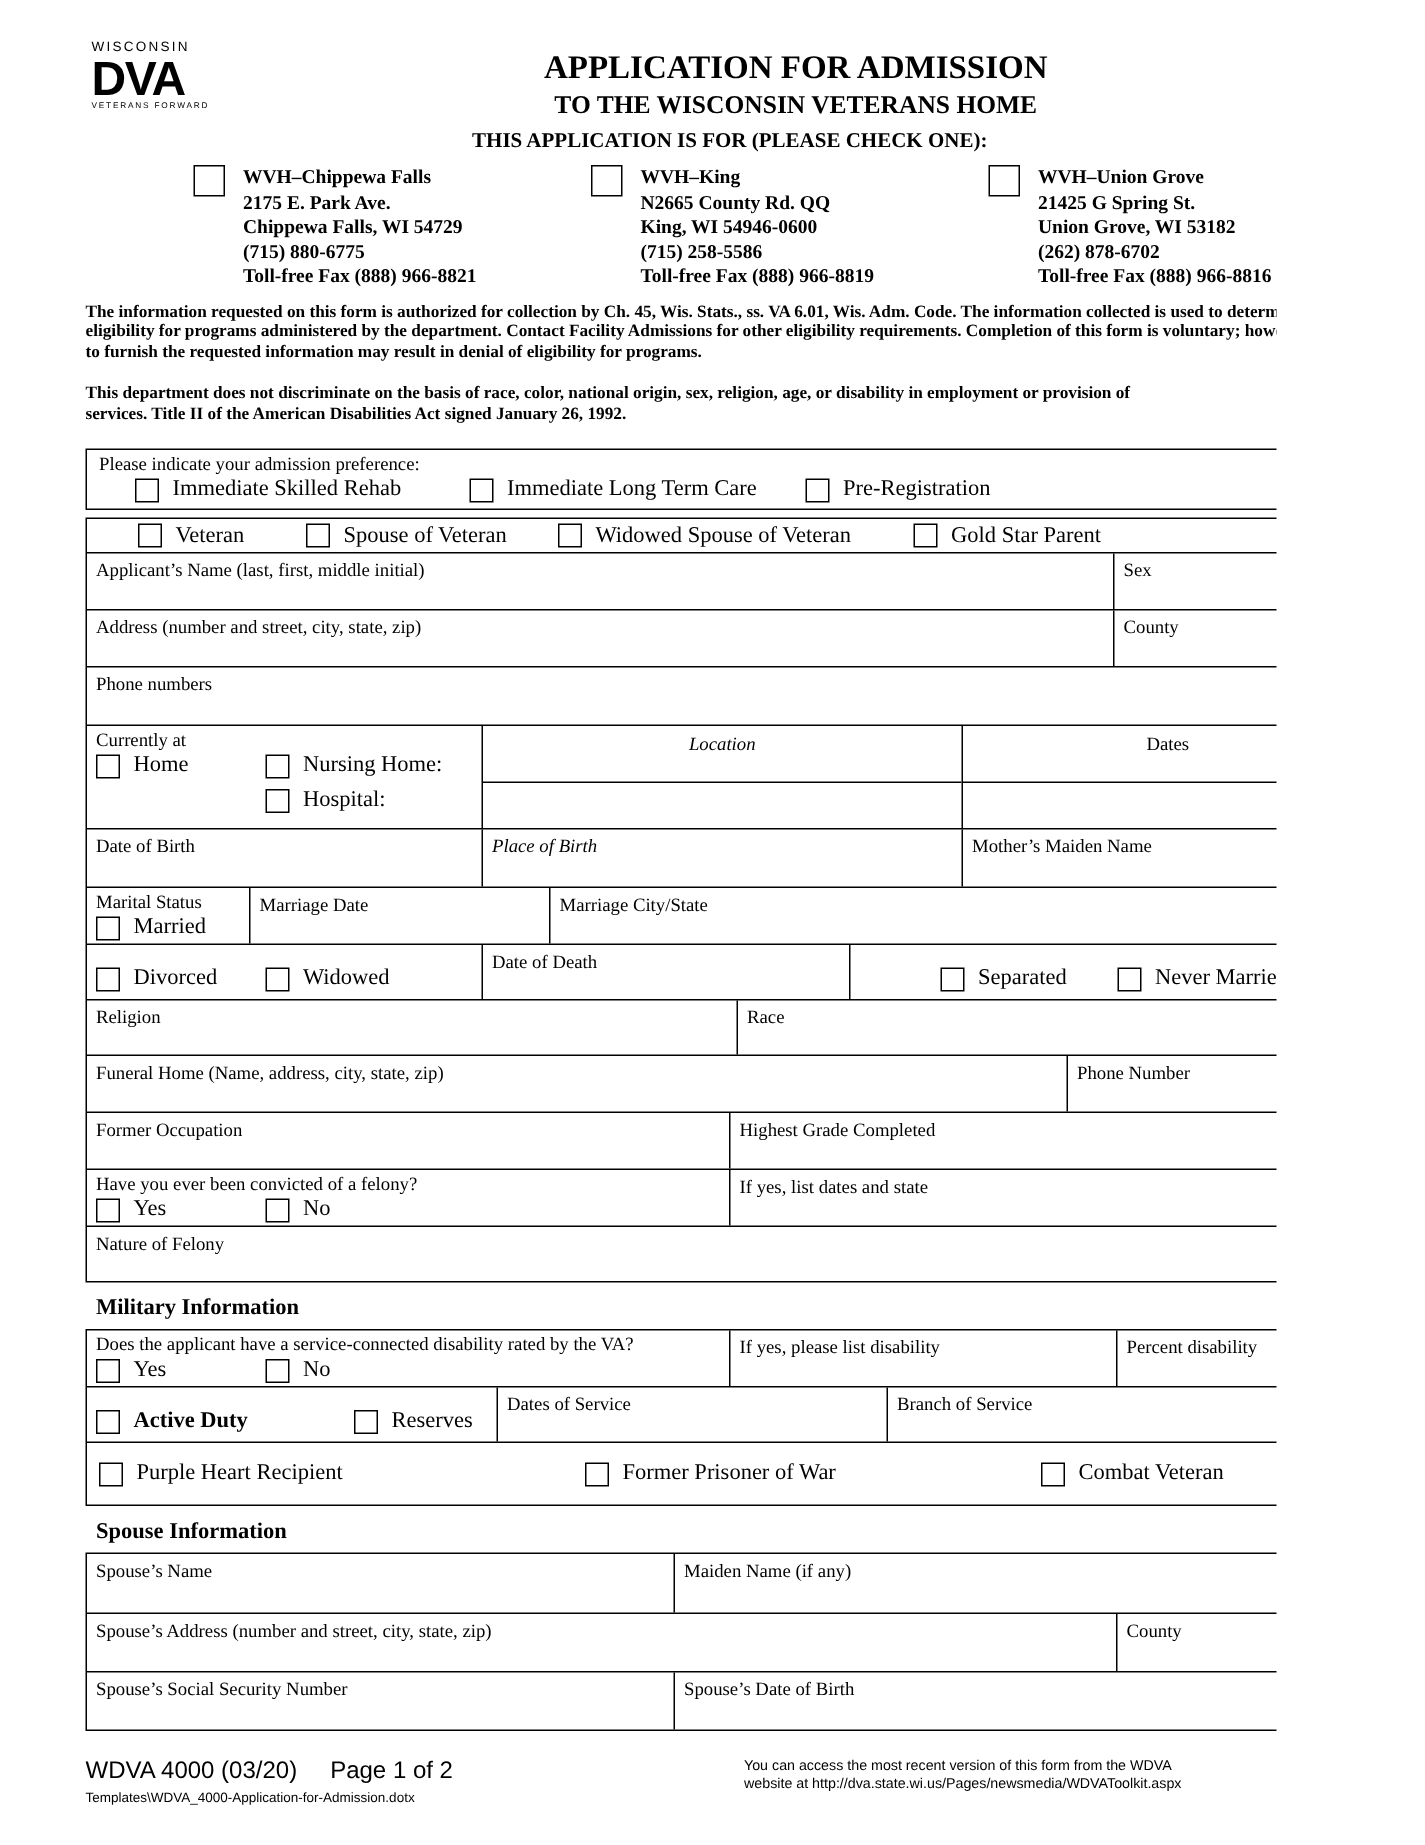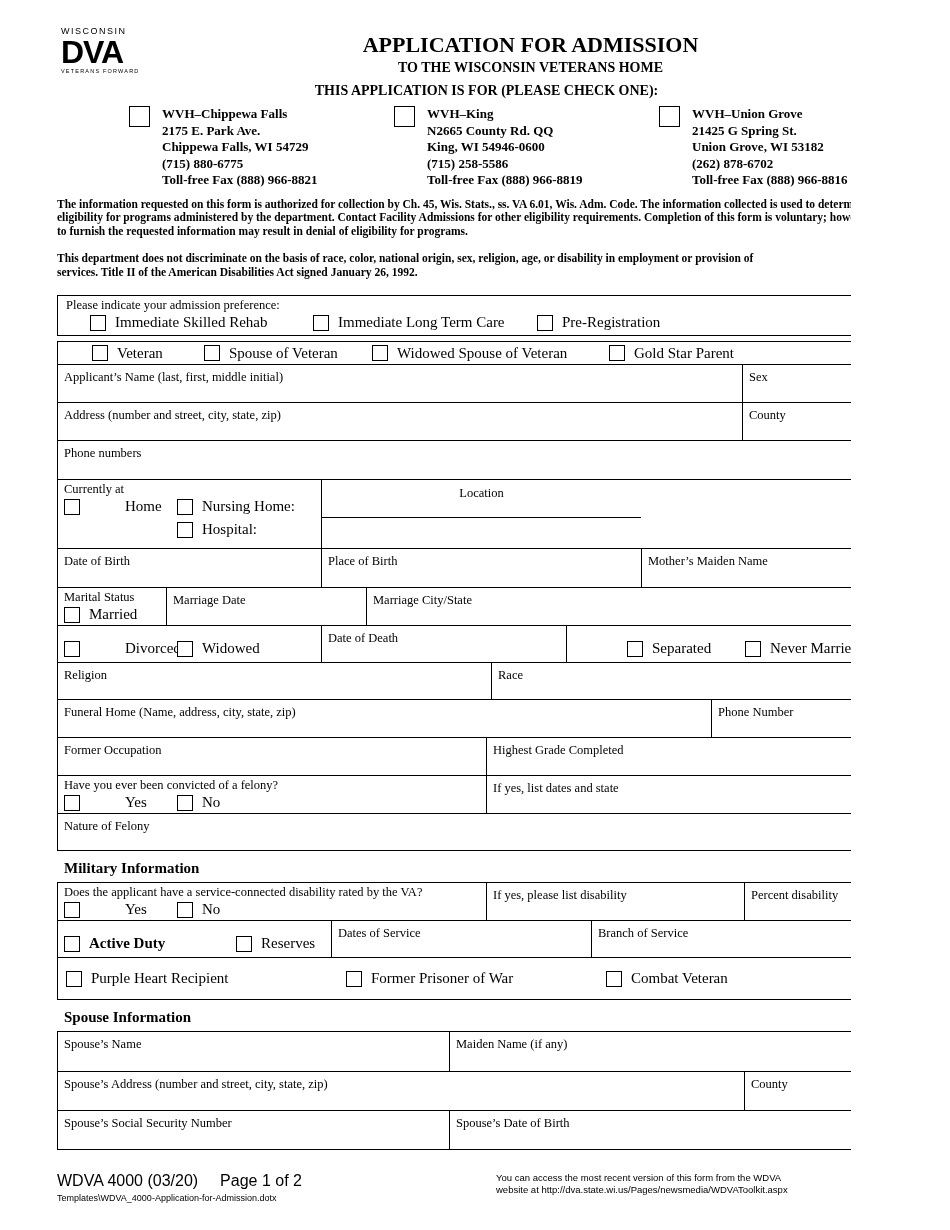--- a/index.html
+++ b/index.html
@@ -9,21 +9,21 @@
   .inner { position:absolute; left:57px; top:26px; width:859px; }
 
   
   .hdr { display:flex; }
   .logo { width:88px; flex:none; padding-left:4px; }
   .logo-wis { font-family:"Liberation Sans",sans-serif; font-size:9px; letter-spacing:1.5px; }
   .logo-dva { font-family:"Liberation Sans",sans-serif; font-weight:bold; font-size:32px; line-height:32px; letter-spacing:-1px; }
   .logo-tag { font-family:"Liberation Sans",sans-serif; font-size:5.5px; letter-spacing:1.2px; }
   .titles { flex:1; text-align:center; padding-top:6px; }
   .t1 { font-size:22px; font-weight:bold; }
-  .t2 { font-size:14px; font-weight:bold; margin-top:2px; }
+  .t2 { font-size:17px; font-weight:bold; margin-top:2px; }
 
   
   .fach { font-size:14px; font-weight:bold; text-align:center; margin-top:7px; }
   .facs { display:flex; margin-left:72px; margin-top:7px; }
   .fac { width:265px; display:flex; flex:none; }
   .fac:last-child { width:auto; }
   .facbx { width:21px; height:21px; border:1px solid #000; margin-right:12px; flex:none; background:#fff; }
   .facd { font-size:13px; font-weight:bold; line-height:16.5px; }
 
   .notice { font-size:11.5px; font-weight:bold; line-height:13.5px; margin-top:9px; }
@@ -50,32 +50,32 @@
   .grow { flex:1; min-width:0; }
   .col { display:flex; flex-direction:column; }
   .nopad { padding:0; }
   .sub1 { height:38px; border-bottom:1px solid #000; text-align:center; padding-top:3px; }
   .sub2 { flex:1; }
   .cbrow { display:flex; align-items:center; }
   .mt1 { margin-top:1px; }
   .botrow { display:flex; align-items:flex-end; padding-bottom:5px; }
   .midrow { display:flex; align-items:center; }
   .sepcell { padding-left:60px;text-align:right; }
-  .honors { padding-left:8px; }
+  .honors { padding-left:8px;gap:44px; }
   .statusrow { display:flex; align-items:center; padding-left:10px; }
   .statusrow .cb { flex:none;padding-left:24px; }
 
   .h22{min-height:22px;} .h37{min-height:37px;} .h38{min-height:38px;}
   .h39{min-height:39px;} .h42{min-height:42px;} .h69{min-height:69px;}
-  .w108{width:108px;flex:none;} .w112{width:112px;flex:none;} .w113{width:113px;flex:none;gap:36px;}
+  .w108{width:108px;flex:none;} .w112{width:112px;flex:none;} .w113{width:113px;flex:none;}
   .w118{width:118px;flex:none;} .w168{width:168px;flex:none;} .w172{width:172px;flex:none;font-weight:bold;}
   .w173{width:173px;flex:none;} .w200{width:200px;flex:none;} .w223{width:223px;flex:none;}
   .w224{width:224px;flex:none;} .w237{width:237px;flex:none;} .w245{width:245px;flex:none;}
   .w258{width:258px;flex:none;} .w260{width:260px;flex:none;} .w263{width:263px;flex:none;}
-  .w273{width:273px;flex:none;} .w280{width:280px;flex:none;} .w320{width:320px;flex:none;}
+  .w273{width:273px;flex:none;} .w280{width:280px;flex:none;} .w320{width:320px;flex:none;font-style:italic;}
   .w391{width:391px;flex:none;} .w428{width:428px;flex:none;} .w433{width:433px;flex:none;}
   .w653{width:653px;flex:none;} .w686{width:686px;flex:none;}
   .hospital-indent { margin-left:113px; margin-top:6px; }
 
   .sech { font-size:15px; font-weight:bold; margin:9px 0 3px 7px; }
 
   
   .footer { position:absolute; left:57px; right:63px; top:1172px; display:flex;
             justify-content:space-between; font-family:"Liberation Sans",sans-serif; }
   .fln1 { font-size:16px; }
@@ -210,20 +210,24 @@
             <label class="cb">
                 <span class="bx"></span>
                 <span class="lb">Hospital:</span>
               </label>
           </div>
         </div>
         <div class="fc w320 nopad col">
           <div class="sub1"><span class="fl">Location</span></div>
           <div class="sub2"></div>
         </div>
+        <div class="fc grow nopad col">
+          <div class="sub1"><span class="fl">Dates</span></div>
+          <div class="sub2"></div>
+        </div>
       </div>
 
       <div class="fr h39">
         <div class="fc w263"><span class="fl">Date of Birth</span></div>
         <div class="fc w320"><span class="fl">Place of Birth</span></div>
         <div class="fc grow"><span class="fl">Mother’s Maiden Name</span></div>
       </div>
 
       <div class="fr h38">
         <div class="fc w108 col">

